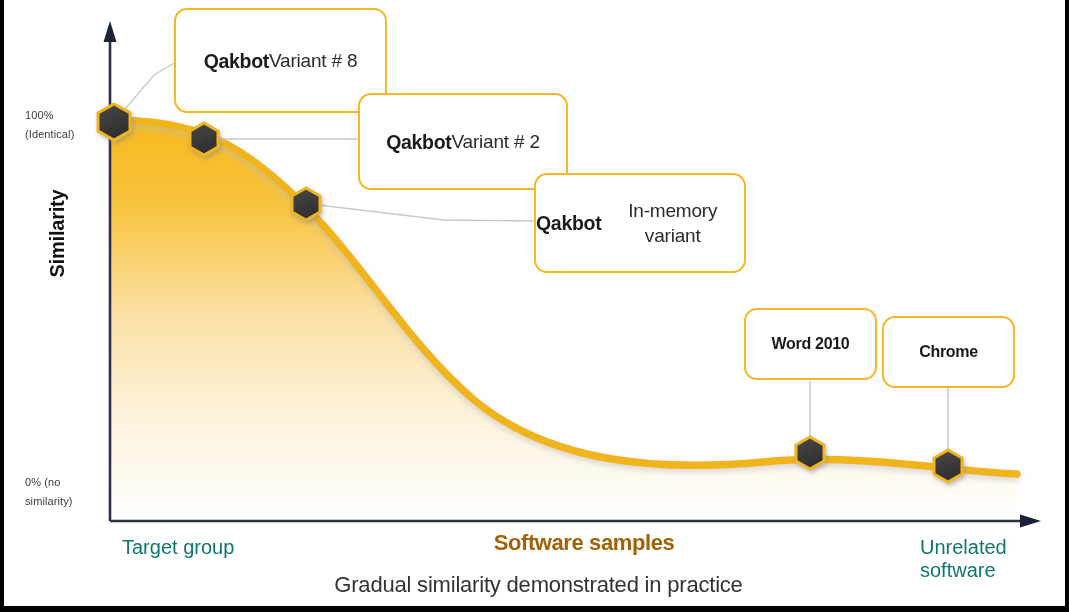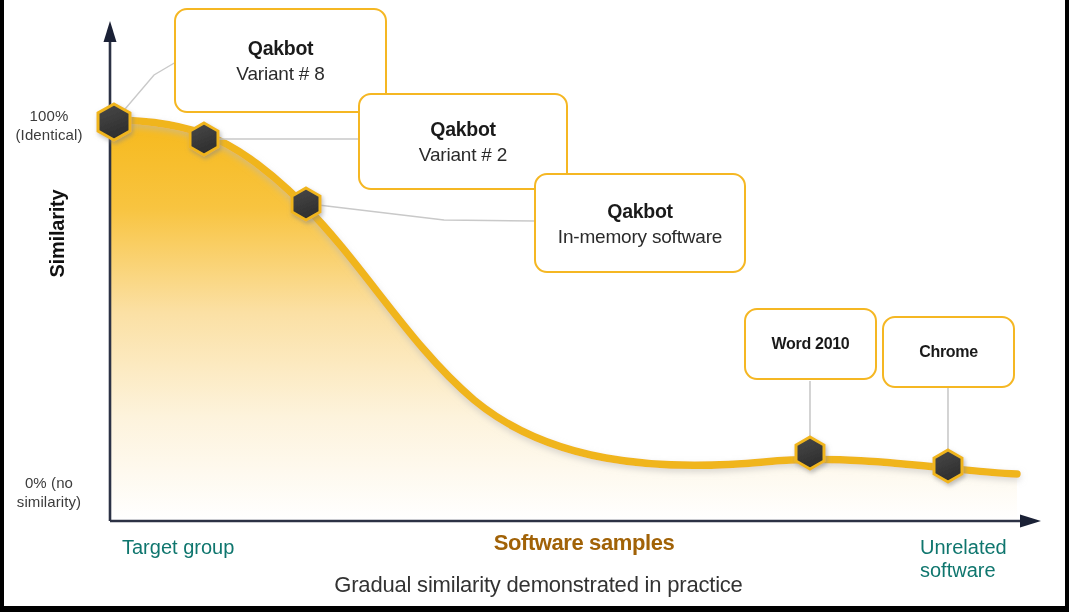--- a/index.html
+++ b/index.html
@@ -27,26 +27,27 @@
     position: absolute;
     left: 0;
     top: 0;
     width: 1069px;
     height: 612px;
   }
 
   
   .axis-tick-label {
     position: absolute;
-    font-size: 15px;
+    font-size: 11px;
     line-height: 19px;
     color: #3c3c3c;
-    text-align: center;
+    text-align: left;
     letter-spacing: 0.1px;
     white-space: pre-line;
+    padding-left: 21px;
   }
   #tick-top   { left: 0px;  top: 106px; width: 90px; }
   #tick-bottom{ left: 0px;  top: 473px; width: 90px; }
 
   
   #y-axis-title {
     position: absolute;
     left: -12px;
     top: 222px;
     width: 130px;
@@ -91,21 +92,21 @@
   }
 
   
   .callout {
     position: absolute;
     box-sizing: border-box;
     background: #ffffff;
     border: 2.2px solid #F5B723;
     border-radius: 13px;
     display: flex;
-    flex-direction: column;
+    flex-direction: row;
     align-items: center;
     justify-content: center;
     text-align: center;
     color: #1a1a1a;
     z-index: 6;
   }
   .callout .c-title {
     font-size: 19.5px;
     font-weight: bold;
     letter-spacing: -0.3px;
@@ -211,21 +212,21 @@
   </div>
 
   <div class="callout" id="callout-1">
     <div class="c-title">Qakbot</div>
     <div class="c-sub">Variant # 2</div>
   </div>
 
   <div class="callout" id="callout-2">
     <div class="c-title">Qakbot</div>
     <div class="c-sub">In-memory
-software</div>
+variant</div>
   </div>
 
   <div class="callout single" id="callout-3">
     <div class="c-title">Word 2010</div>
   </div>
 
   <div class="callout single" id="callout-4">
     <div class="c-title">Chrome</div>
   </div>
 

